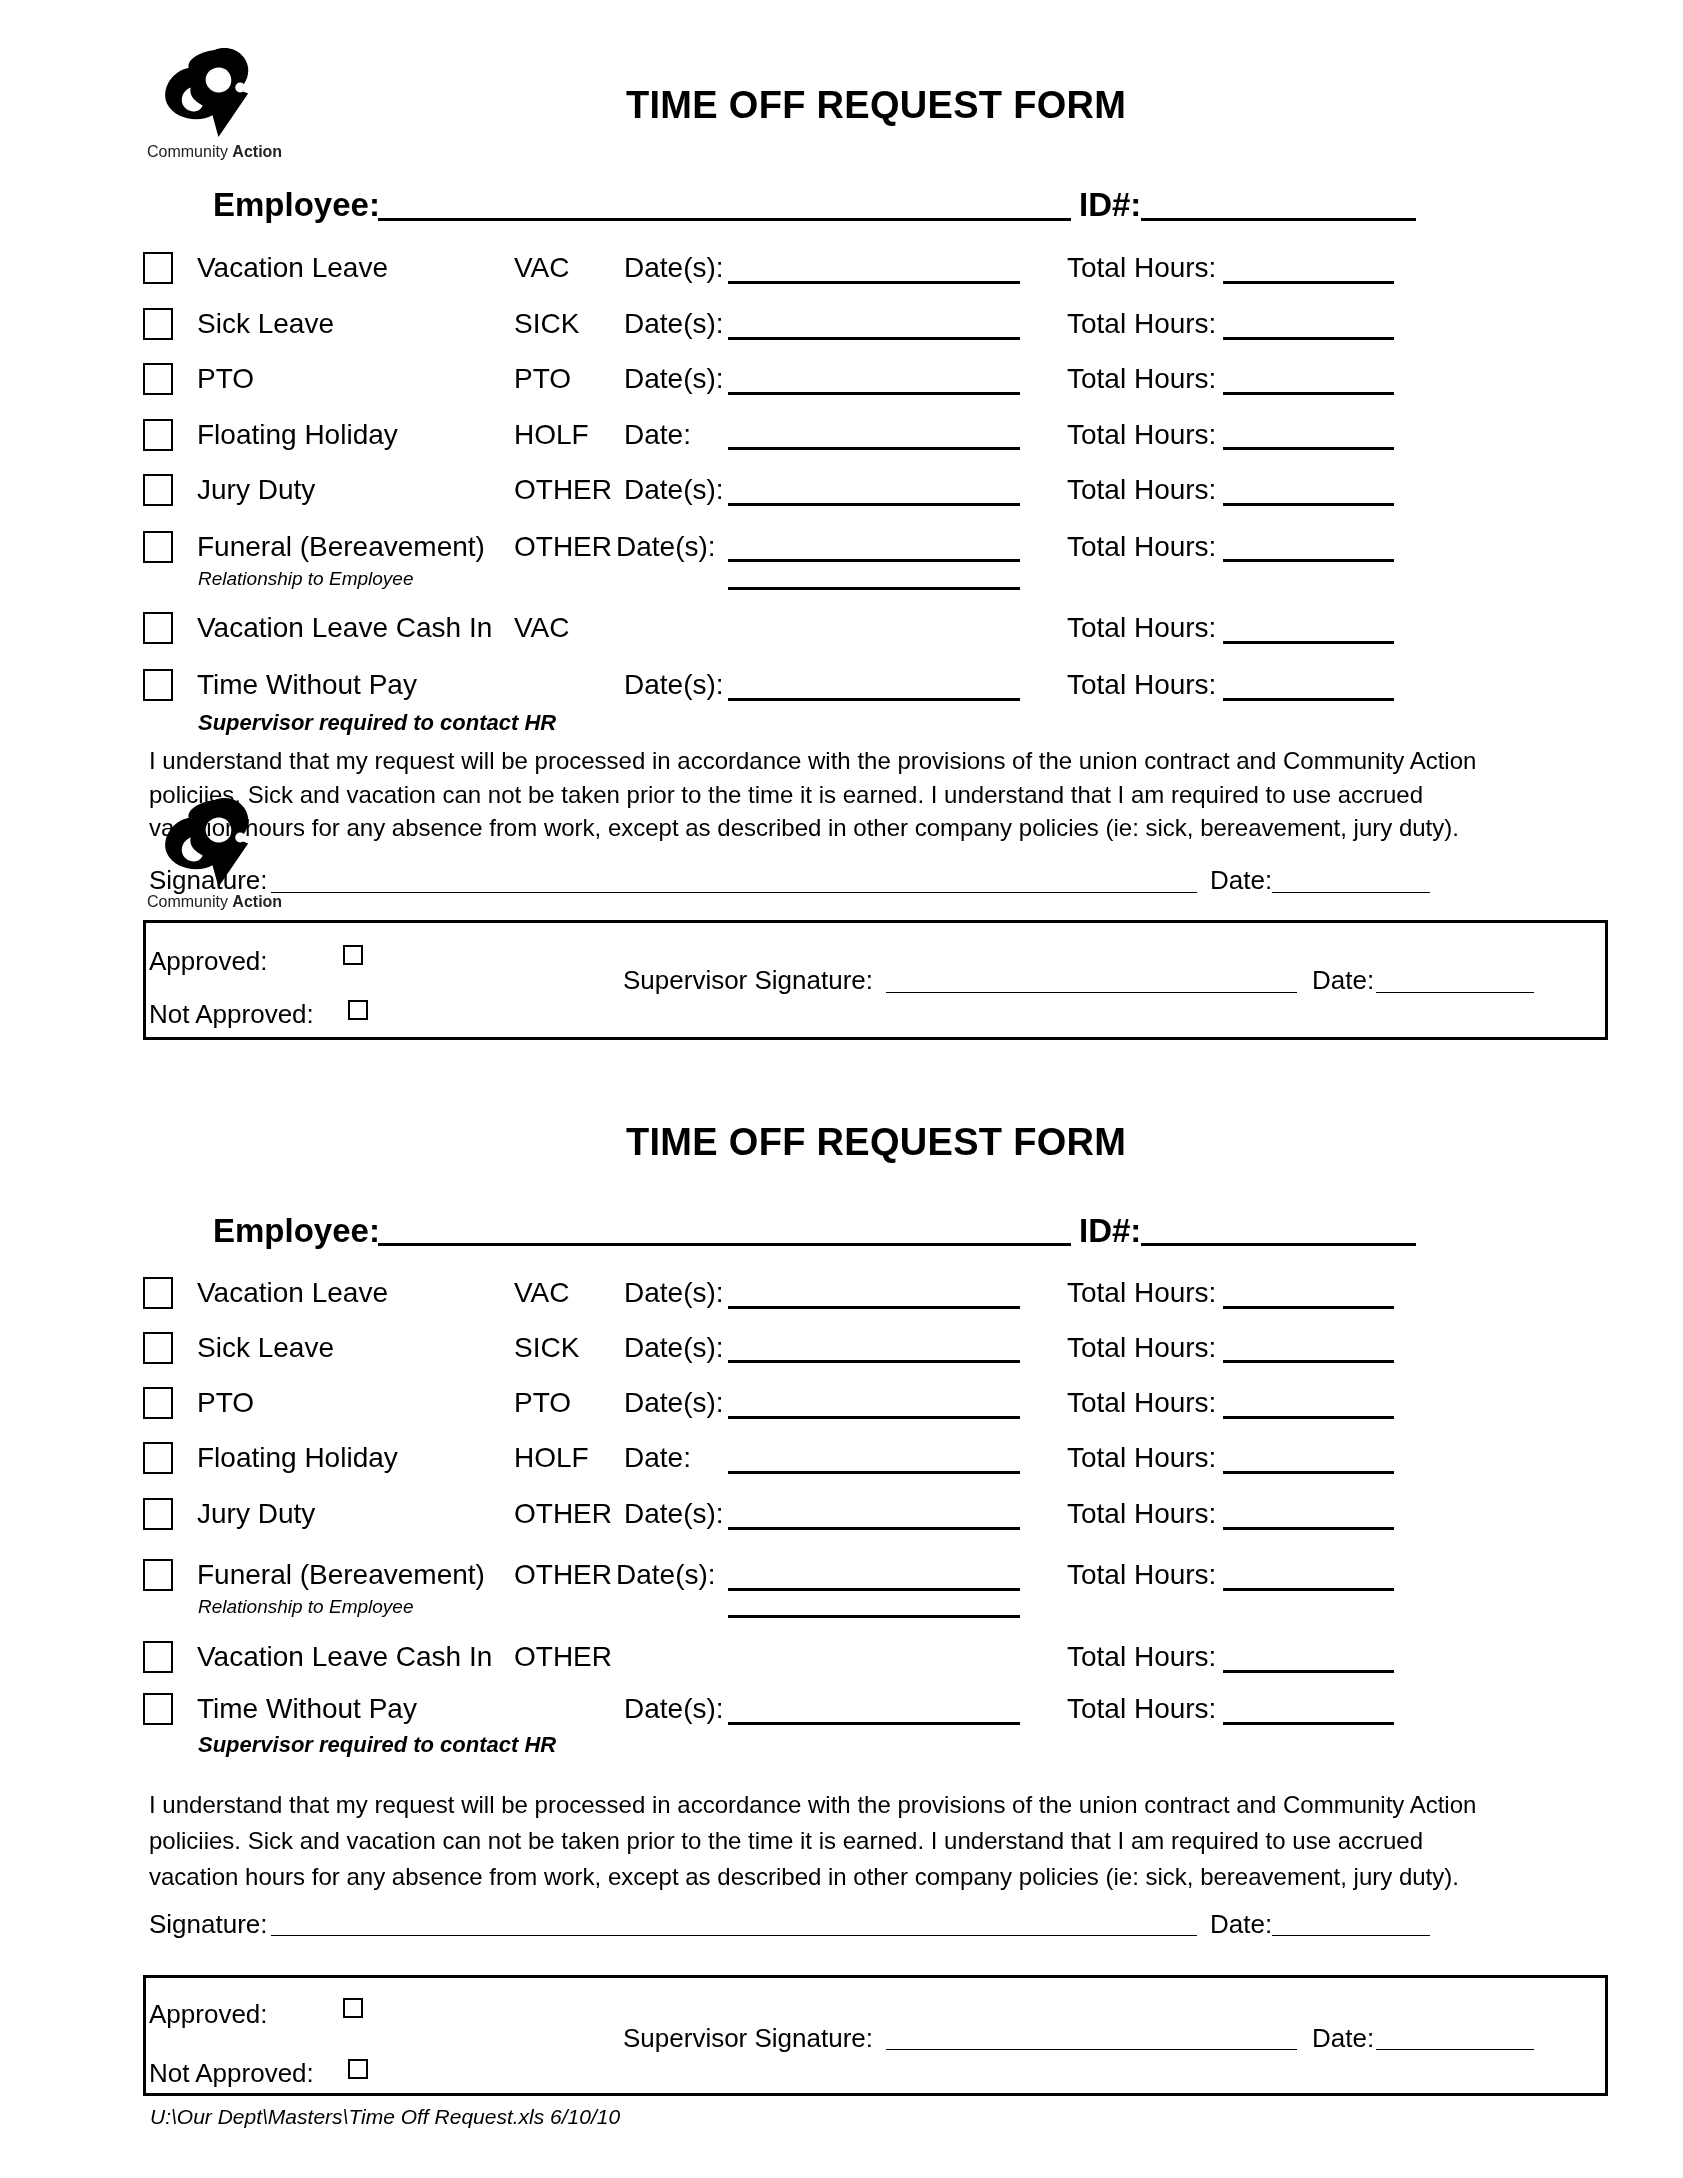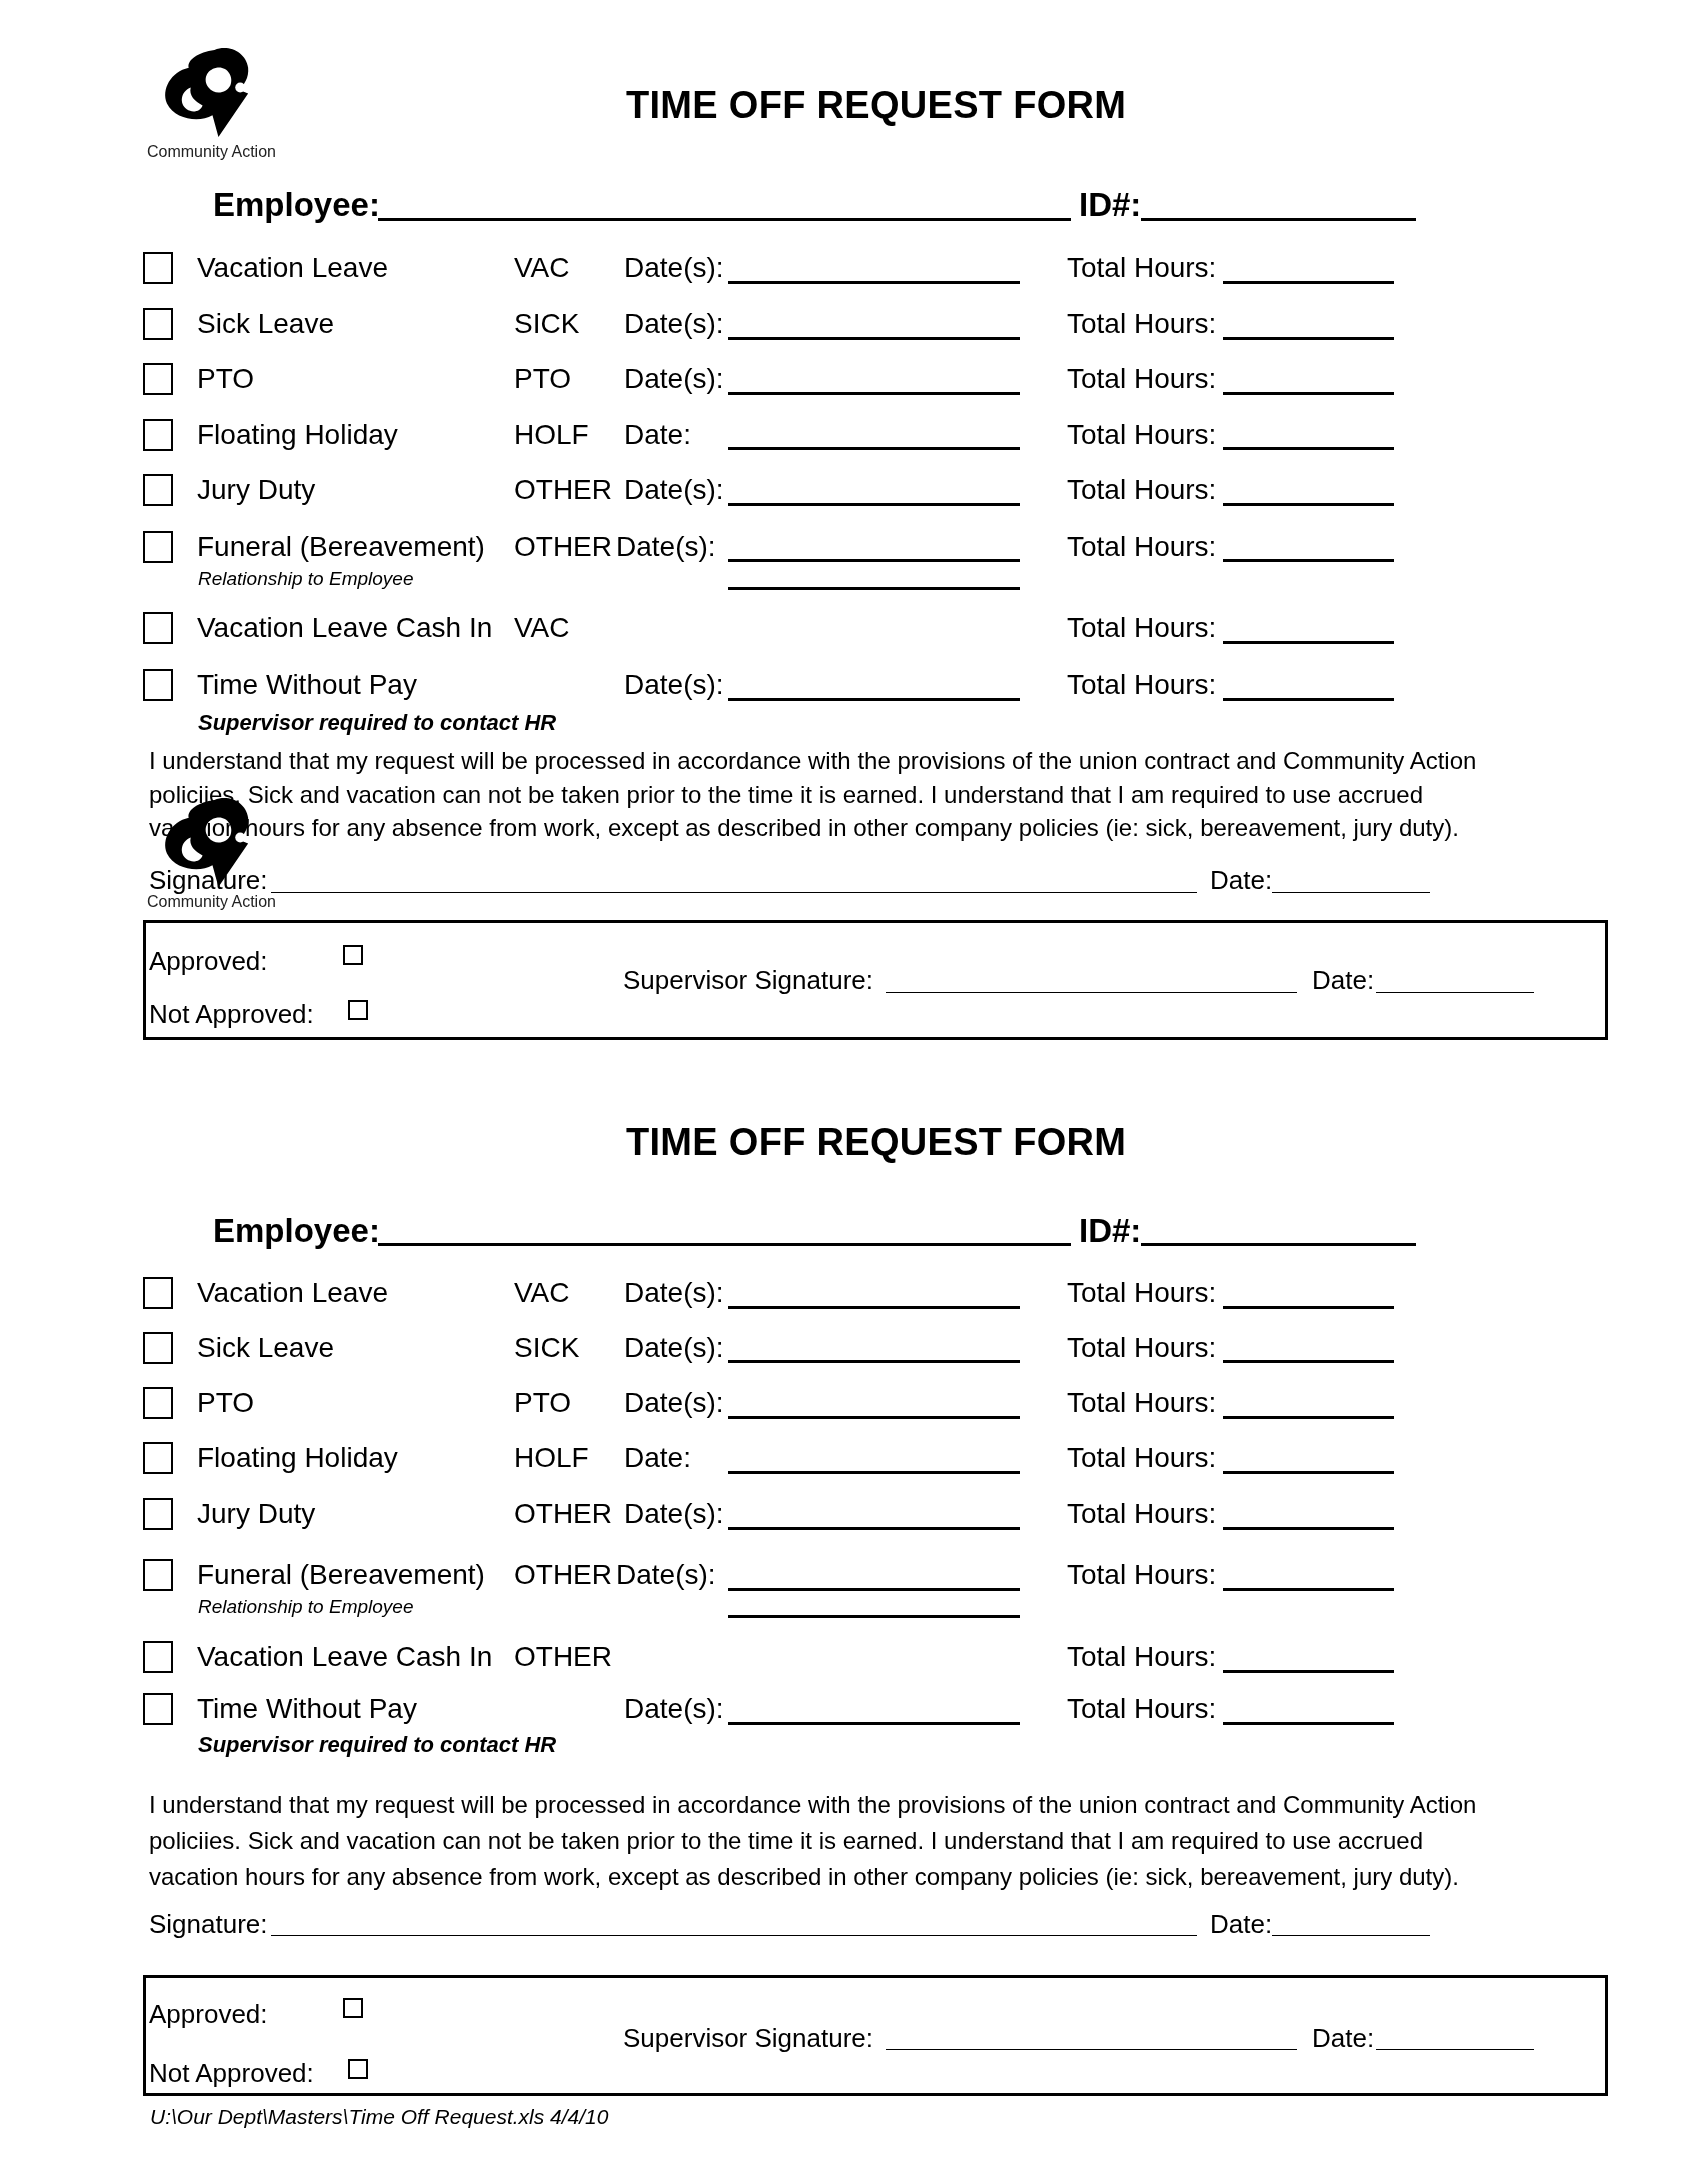--- a/index.html
+++ b/index.html
@@ -1,21 +1,21 @@
 <!DOCTYPE html>
 <html><head>
 <meta charset="utf-8">
 <style>
   html, body { margin:0; padding:0; background:#fff; }
   body { width:1683px; height:2178px; position:relative; font-family:"Liberation Sans", sans-serif; color:#000; overflow:hidden; }
   .abs { position:absolute; white-space:nowrap; }
   .logo { position:absolute; width:139px; height:129px; }
   .logo svg { position:absolute; left:10px; top:0; }
   .logo-text { position:absolute; left:0; top:99px; font-size:16px; color:#222; }
-  .logo-text b { font-weight:normal; }
+  .logo-text b { font-weight:bold; }
   .title { font-size:38px; font-weight:bold; letter-spacing:0.3px; }
   .emp { font-size:33px; font-weight:bold; }
   .row-text { font-size:28px; }
   .cb { position:absolute; width:30px; height:32px; border:2.5px solid #000; box-sizing:border-box; background:#fff; }
   .line { position:absolute; border-bottom:3px solid #000; height:0; }
   .thinline { position:absolute; border-bottom:1.5px solid #000; height:0; }
   .sub-italic { font-size:19px; font-style:italic; }
   .sub-bold { font-size:22px; font-style:italic; font-weight:bold; }
   .para { font-size:24px; line-height:33px; }
   .sig { font-size:26px; }
@@ -224,15 +224,15 @@
       <div class="box" style="left:143px;top:1975px;width:1465px;height:121px"></div>
       <div class="abs sig" style="left:149px;top:1999px">Approved:</div>
       <div class="small-cb" style="left:343px;top:1998px"></div>
       <div class="abs sig" style="left:149px;top:2058px">Not Approved:</div>
       <div class="small-cb" style="left:348px;top:2059px"></div>
       <div class="abs sig" style="left:623px;top:2023px">Supervisor Signature:</div>
       <div class="thinline" style="left:886px;top:2049px;width:411px"></div>
       <div class="abs sig" style="left:1312px;top:2023px">Date:</div>
       <div class="thinline" style="left:1376px;top:2049px;width:158px"></div>
     </div>
-    <div class="abs footer" style="left:150px;top:2105px">U:\Our Dept\Masters\Time Off Request.xls 4/4/10</div>
+    <div class="abs footer" style="left:150px;top:2105px">U:\Our Dept\Masters\Time Off Request.xls 6/10/10</div>
   </div>
 
 
 </body></html>

